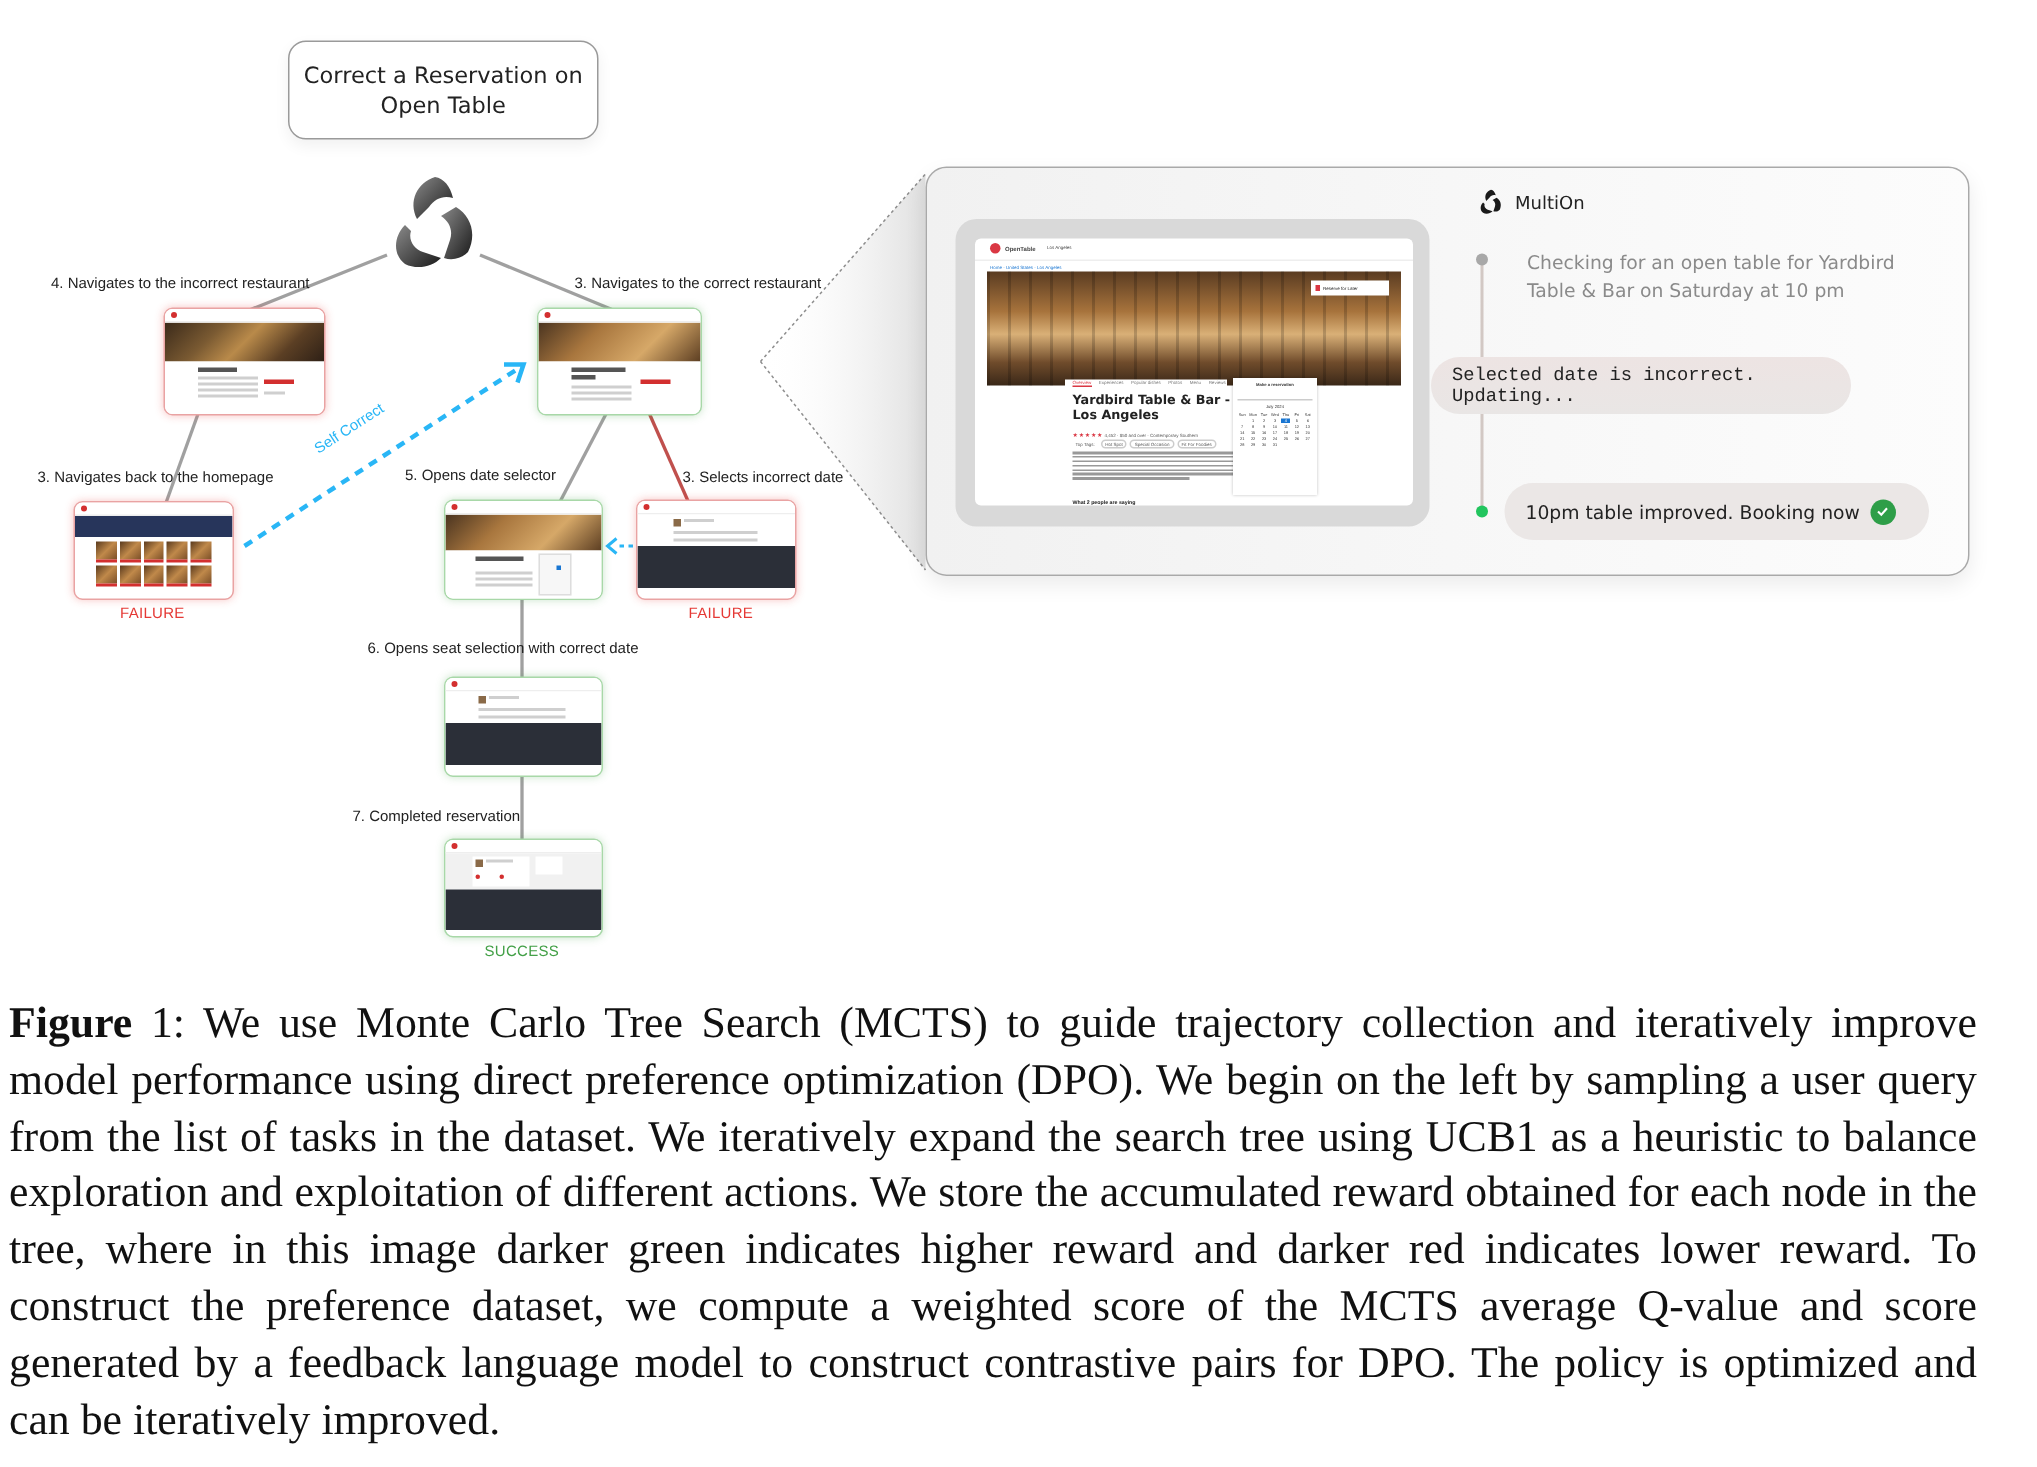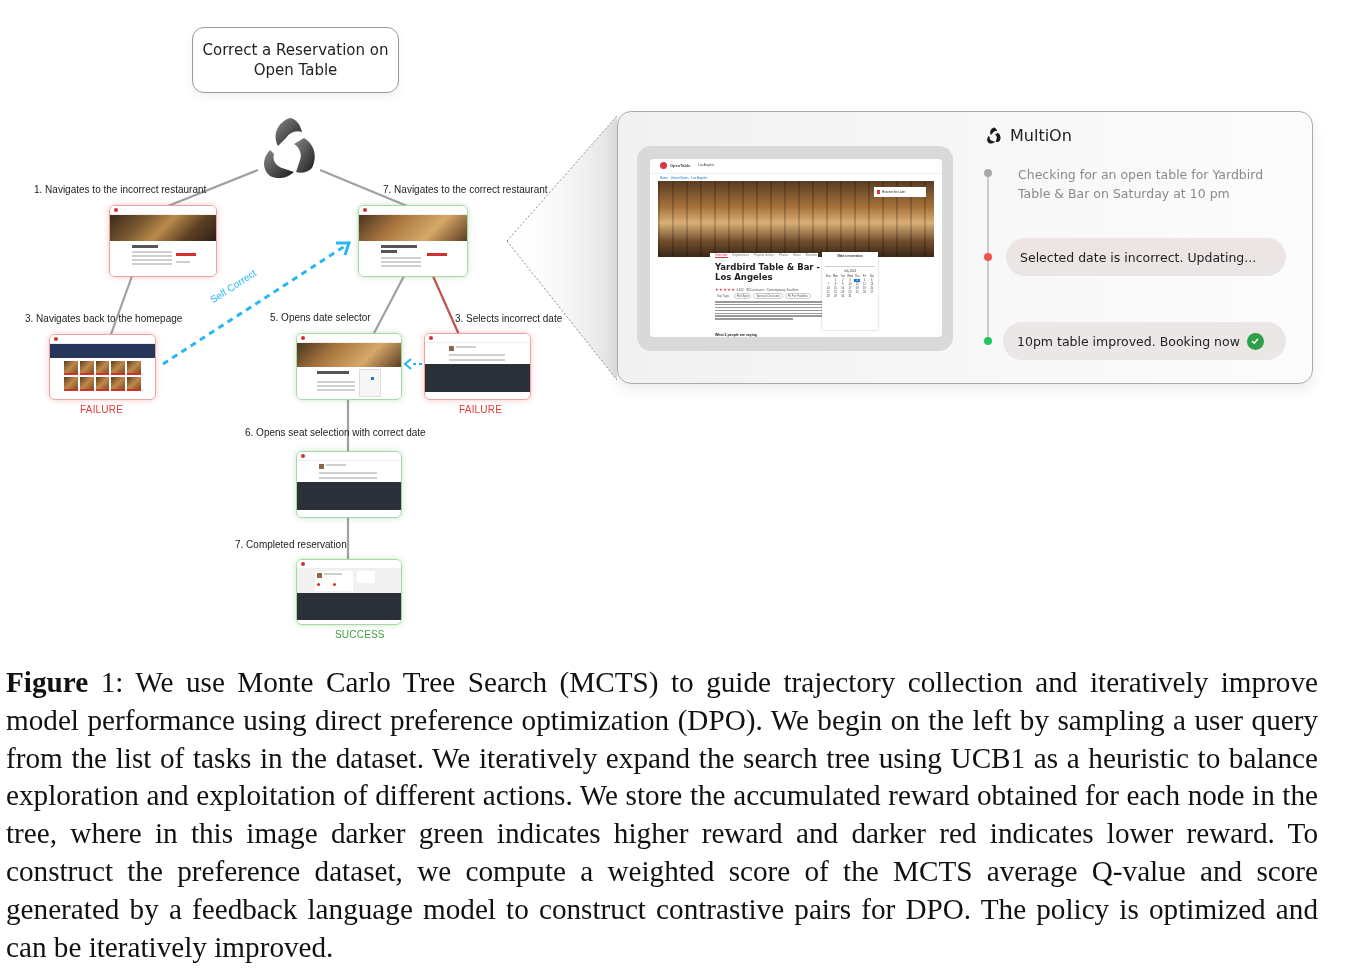--- a/index.html
+++ b/index.html
@@ -62,21 +62,21 @@
   .screen .tags { position: absolute; left: 65px; top: 135px; font-size: 3px; color: #555; }
   .screen .tags span { border: 0.5px solid #ccc; border-radius: 3px; padding: 0 2px; margin-right: 2px; }
   .screen .desc { position: absolute; left: 65px; top: 142px; width: 112px; }
   .screen .desc div { height: 1.6px; background: #999; margin-bottom: 1.3px; }
   .screen .subhead { position: absolute; left: 65px; top: 174px; font-size: 3.5px; font-weight: bold; }
   .screen .widget { position: absolute; left: 172px; top: 93px; width: 56px; height: 78px; background: #fff; box-shadow: 0 0 2px rgba(0,0,0,0.25); font-size: 2.8px; color: #333; }
   .screen .widget .wt { text-align: center; font-weight: bold; margin-top: 2px; }
   .screen .cal { display: grid; grid-template-columns: repeat(7, 1fr); gap: 1px; padding: 2px 3px; font-size: 2.6px; text-align: center; }
   .screen .cal .sel { background: #1976d2; color: #fff; }
 
-  .multion-brand { left: 984px; top: 126px; display: flex; align-items: center; gap: 6px; font-family: "DejaVu Sans", sans-serif; font-size: 16px; color: #222; }
+  .multion-brand { left: 984px; top: 126px; display: flex; align-items: center; gap: 6px; font-family: "DejaVu Sans", sans-serif; font-size: 12px; color: #222; }
 
   .timeline-line { left: 987px; top: 172px; width: 2px; height: 170px; background: #d2c8c4; }
   .tdot { width: 8px; height: 8px; border-radius: 50%; }
   .step-msg-plain { left: 1018px; top: 165px; width: 260px; font-family: "DejaVu Sans", sans-serif; font-size: 12.5px; line-height: 19px; color: #8a8a8a; }
   .pill { border-radius: 19px; background: #ebe7e6; height: 38px; display: flex; align-items: center; font-family: "DejaVu Sans", sans-serif; font-size: 12.5px; color: #222; box-sizing: border-box; padding: 0 14px; }
   .pill.warn { background: linear-gradient(180deg, #ede4e3, #e9e6e5); }
   .check { width: 17px; height: 17px; border-radius: 50%; background: #2e9e48; display: inline-flex; align-items: center; justify-content: center; margin-left: 7px; }
 
   
   .caption { left: 6px; top: 664px; width: 1312px; font-family: "Liberation Serif", "DejaVu Serif", serif; font-size: 29.2px; line-height: 37.8px; color: #111; text-align: justify; text-align-last: left; }
@@ -123,22 +123,22 @@
         <stop offset="0" stop-color="#8a8a8a"></stop>
           <stop offset="1" stop-color="#1a1a1a"></stop>
       </linearGradient>
     </defs>
     <path d="M34 2 C22 6 16 18 22 30 L30 22 C34 16 40 14 46 16 C44 8 40 3 34 2 Z" fill="url(#lg1)"></path>
     <path d="M48 22 C58 28 62 40 56 52 C52 56 46 58 40 56 L44 44 C46 38 44 32 38 28 Z" fill="url(#lg1)"></path>
     <path d="M14 34 C6 42 6 54 14 60 C22 64 32 62 38 56 L26 52 C20 50 16 44 18 38 Z" fill="url(#lg1)"></path>
   </svg>
 </div>
 
-<div class="abs step-label" style="left:34px;top:184px;">1. Navigates to the incorrect restaurant</div>
-<div class="abs step-label" style="left:383px;top:184px;">7. Navigates to the correct restaurant</div>
+<div class="abs step-label" style="left:34px;top:184px;">4. Navigates to the incorrect restaurant</div>
+<div class="abs step-label" style="left:383px;top:184px;">3. Navigates to the correct restaurant</div>
 <div class="abs step-label" style="left:25px;top:313px;">3. Navigates back to the homepage</div>
 <div class="abs step-label" style="left:270px;top:312px;">5. Opens date selector</div>
 <div class="abs step-label" style="left:455px;top:313px;">3. Selects incorrect date</div>
 <div class="abs step-label" style="left:245px;top:427px;">6. Opens seat selection with correct date</div>
 <div class="abs step-label" style="left:235px;top:539px;">7. Completed reservation</div>
 
 <div class="abs self-correct-label">Self Correct</div>
 
 <div class="abs node red" style="left:109px;top:205px;width:108px;height:72px;">
   <div class="topbar"></div>
@@ -226,21 +226,21 @@
   <div class="content" style="height:24px;background:#f1f1f1;">
     <div style="position:absolute;left:18px;top:2px;width:38px;height:20px;background:#fff;"></div>
     <div style="position:absolute;left:20px;top:4px;width:5px;height:5px;background:#8a6a48;"></div>
     <div class="line" style="left:27px;top:4px;width:18px;"></div>
     <div class="redbtn" style="left:20px;top:14px;width:3px;height:3px;border-radius:50%;"></div>
     <div class="redbtn" style="left:36px;top:14px;width:3px;height:3px;border-radius:50%;"></div>
     <div style="position:absolute;left:60px;top:2px;width:18px;height:12px;background:#fff;"></div>
   </div>
   <div class="footer" style="top:33px;height:27px;"></div>
 </div>
-<div class="abs outcome success" style="left:323px;top:629px;margin-left:12px;">SUCCESS</div>
+<div class="abs outcome success" style="left:323px;top:629px;">SUCCESS</div>
 
 <div class="abs panel"></div>
 <div class="abs device"></div>
 <div class="abs screen">
   <div class="nav">
     <span class="logo"></span>
     <span class="logo-text">OpenTable</span>
     <span style="position:absolute;left:48px;top:4px;font-size:3px;">Los Angeles</span>
   </div>
   <div class="crumb">Home · United States · Los Angeles</div>
@@ -325,21 +325,21 @@
   </svg>
   <span>MultiOn</span>
 </div>
 
 <div class="abs timeline-line"></div>
 <div class="abs tdot" style="left:984px;top:169px;background:#a8a8a8;"></div>
 <div class="abs tdot" style="left:984px;top:253px;background:#ef5350;"></div>
 <div class="abs tdot" style="left:984px;top:337px;background:#22c55e;"></div>
 
 <div class="abs step-msg-plain">Checking for an open table for Yardbird Table &amp; Bar on Saturday at 10 pm</div>
-<div class="abs pill warn" style="left:1006px;top:238px;width:280px;">
+<div class="abs pill warn" style="left:954px;top:238px;width:280px;font-family:Liberation Mono, monospace;">
   <span>Selected date is incorrect. Updating...</span>
 </div>
 <div class="abs pill" style="left:1003px;top:322px;width:283px;">
   <span>10pm table improved. Booking now</span>
   <span class="check">
     <svg width="10" height="10" viewBox="0 0 10 10">
         <polyline points="2,5 4.2,7.2 8,2.8" fill="none" stroke="#fff" stroke-width="1.4"></polyline>
       </svg>
   </span>
 </div>

